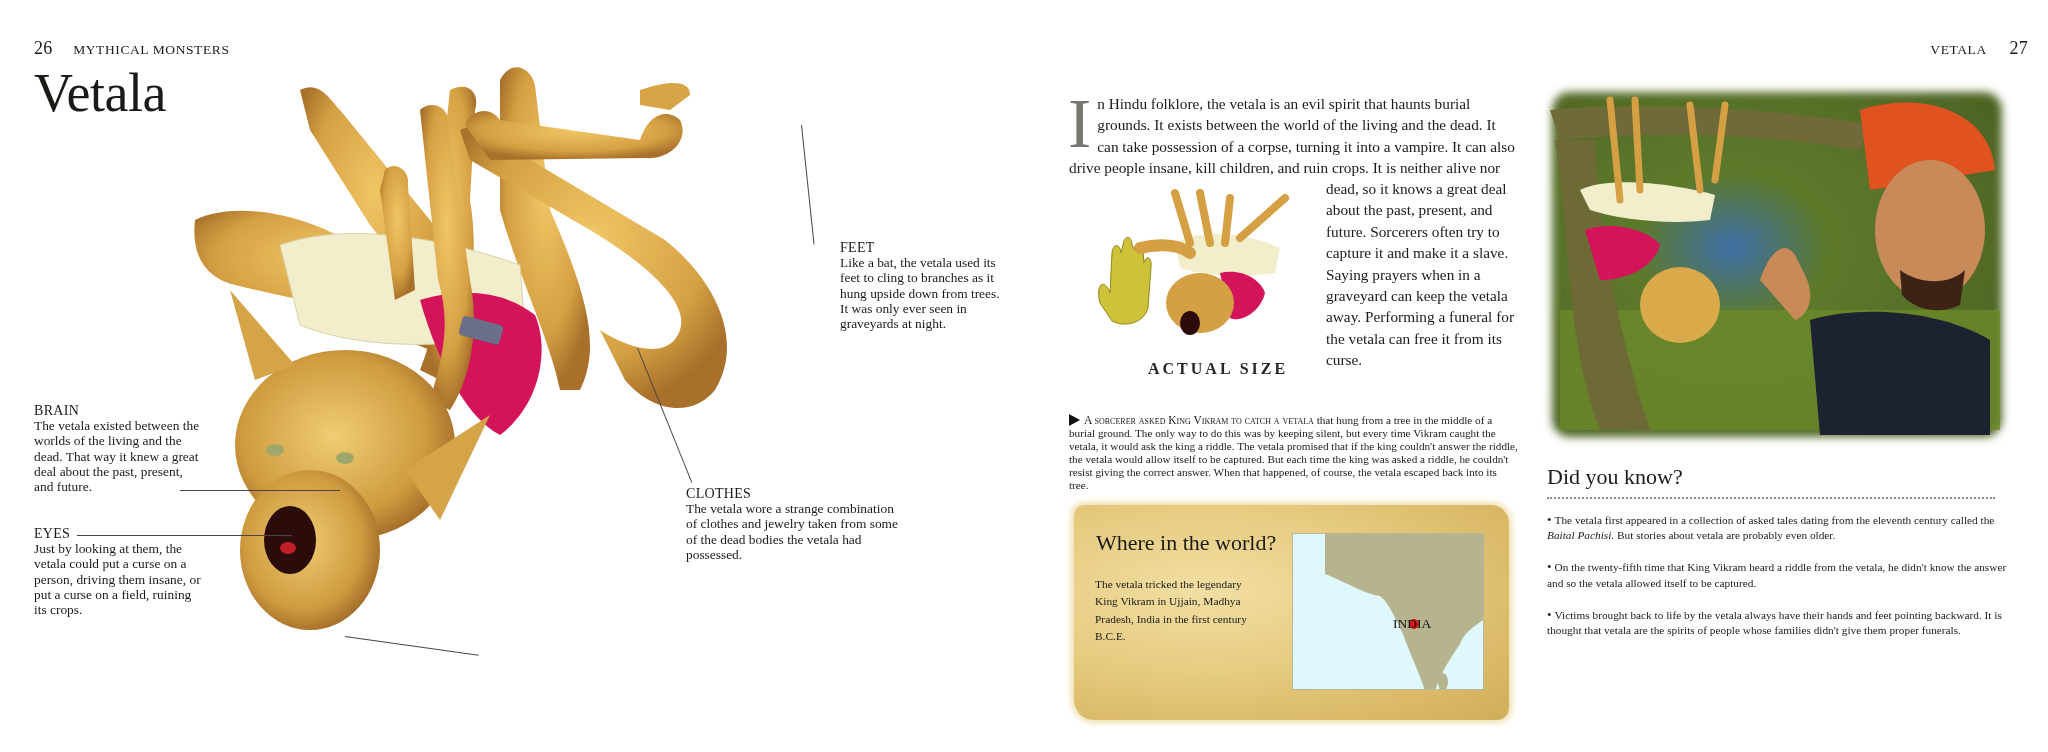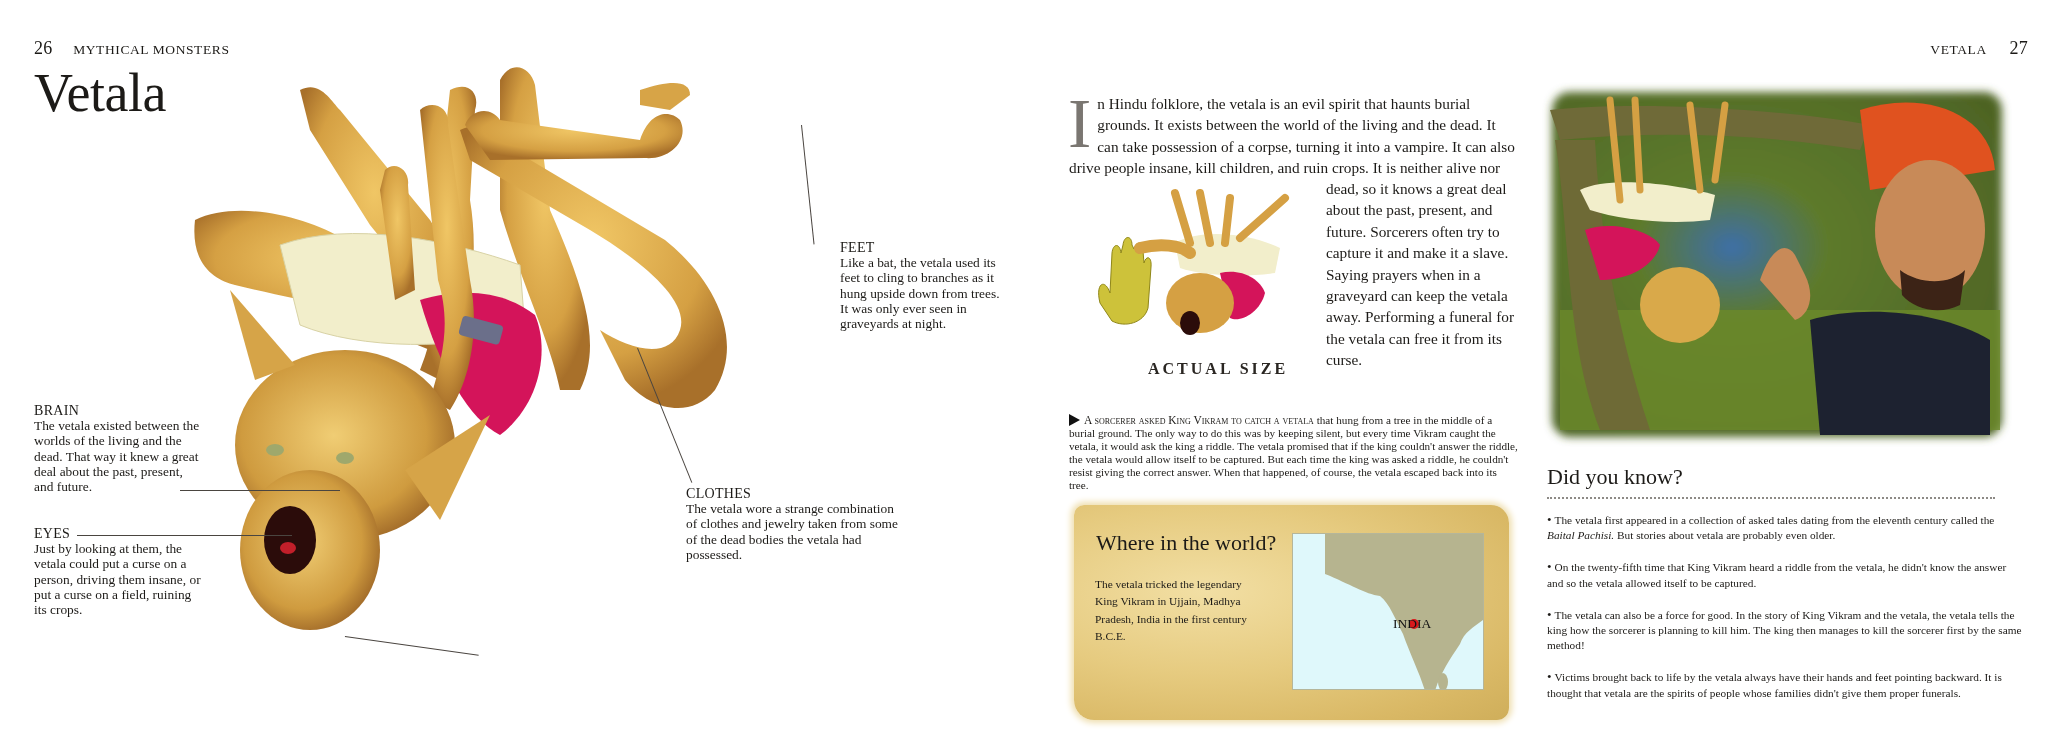--- a/index.html
+++ b/index.html
@@ -208,17 +208,16 @@
       <path d="M360 190 C380 205 410 205 425 190 L420 225 C400 235 375 230 362 215 Z" fill="#3c2316"></path>
       <path d="M270 240 C320 225 400 230 450 260 L450 355 L280 355 Z" fill="#1d2230"></path>
       <path d="M220 200 C230 170 245 160 255 175 L265 195 C275 215 270 235 255 240 Z" fill="#c88a58"></path>
     </svg>
 
     <h2 class="dyk-title" style="font-weight:normal;">Did you know?</h2>
     <div class="dyk-rule"></div>
     <ul class="dyk-list">
       <li><span>The vetala first appeared in a collection of asked tales dating from the eleventh century called the </span><i>Baital Pachisi.</i><span> But stories about vetala are probably even older.</span></li>
       <li>On the twenty-fifth time that King Vikram heard a riddle from the vetala, he didn't know the answer and so the vetala allowed itself to be captured.</li>
-      <li>The vetala can also be a force for good. In the story of King Vikram and the vetala, the vetala tells the king how the sorcerer is planning to kill him. The king then manages to kill the sorcerer first by the same method!</li>
       <li>Victims brought back to life by the vetala always have their hands and feet pointing backward. It is thought that vetala are the spirits of people whose families didn't give them proper funerals.</li>
     </ul>
   </section>
 </div>
 
 </body></html>

